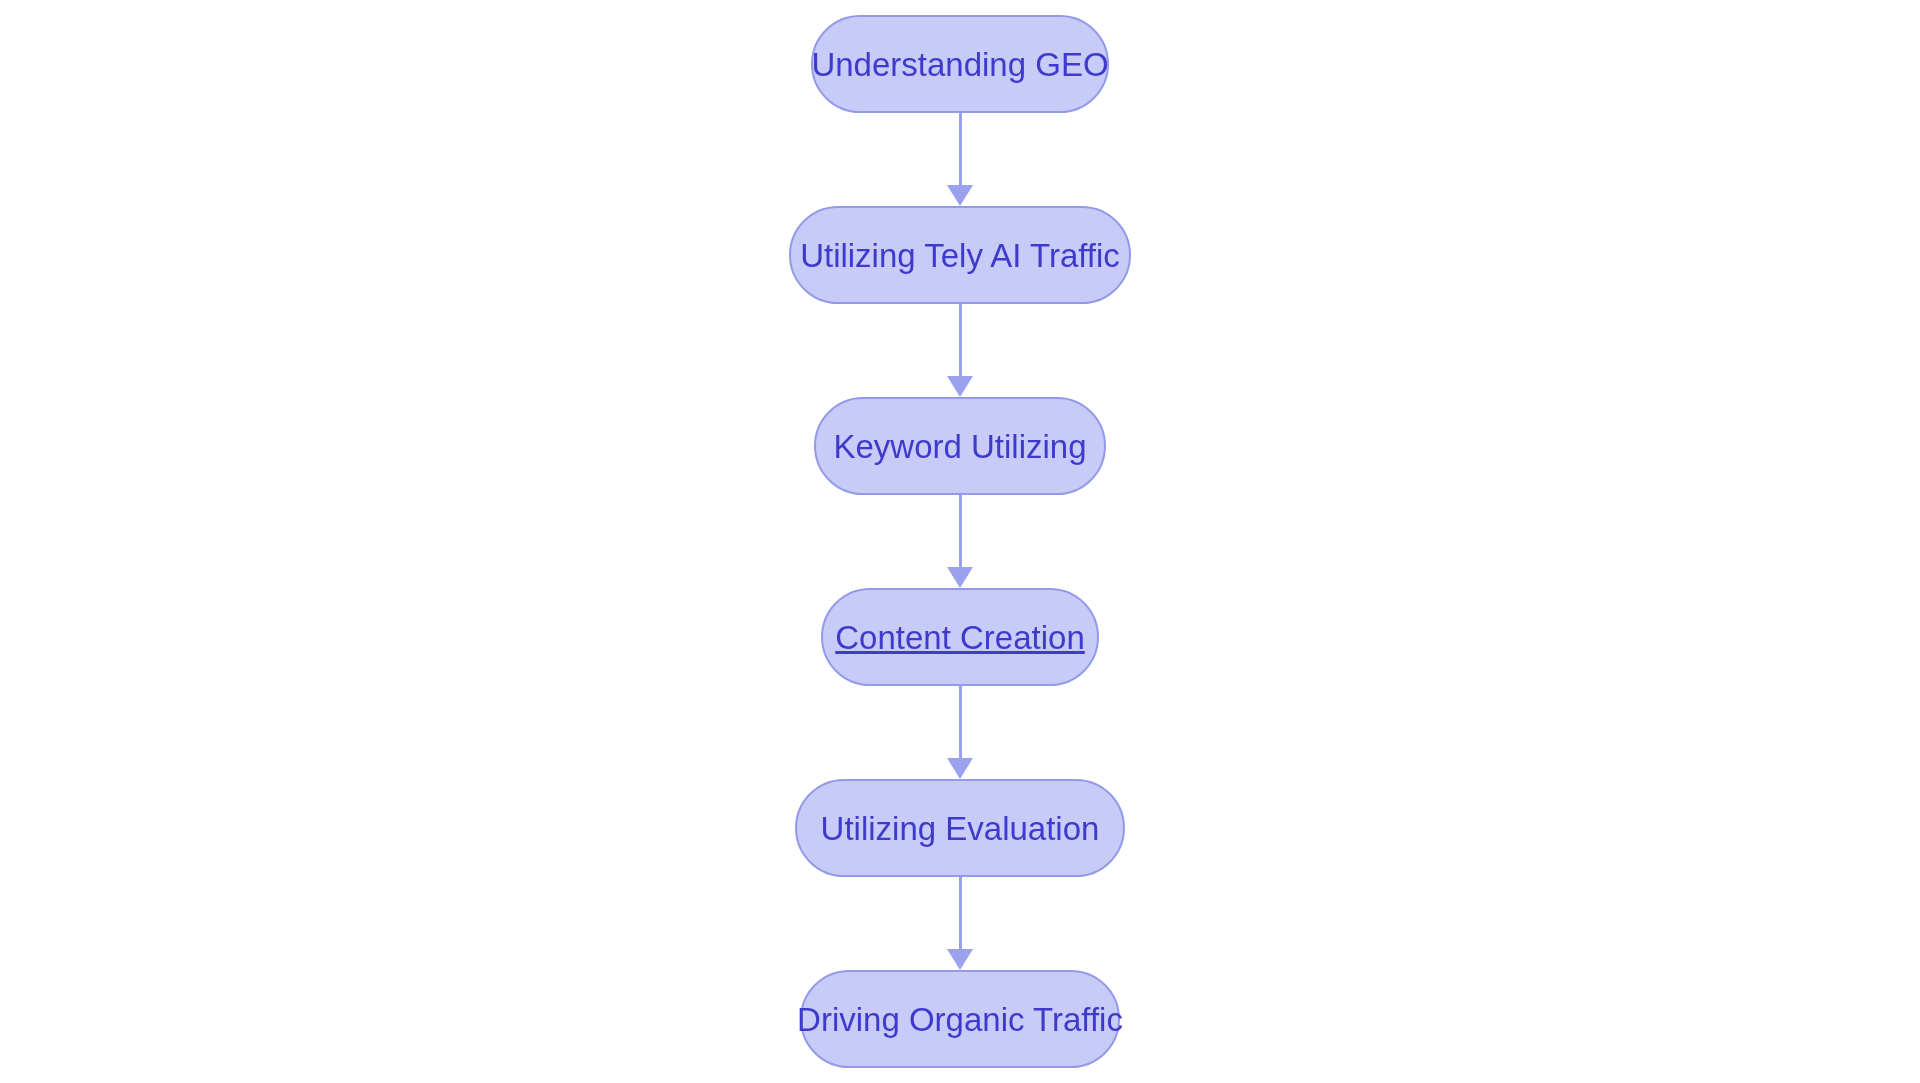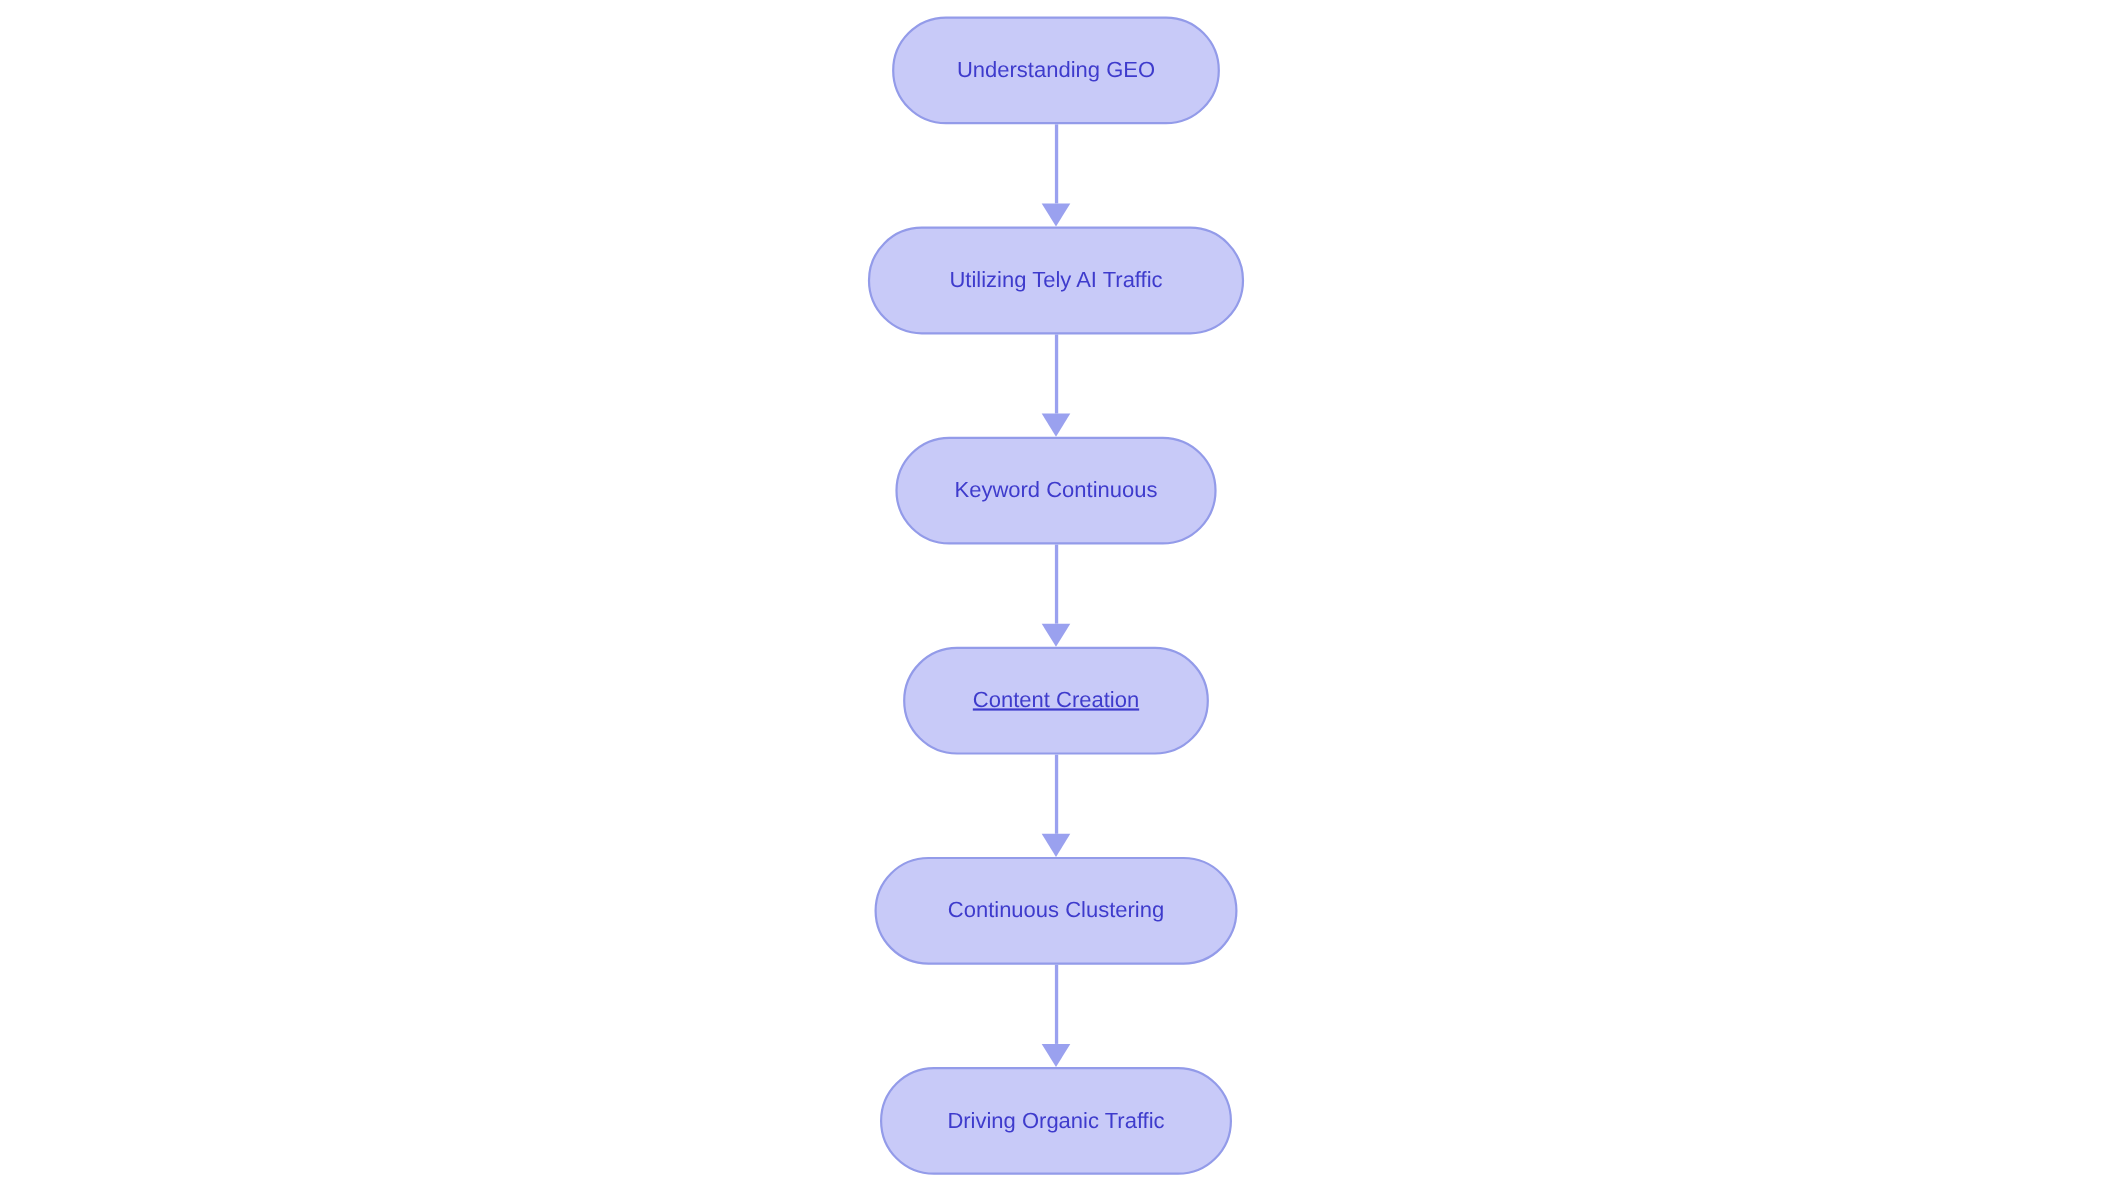--- a/index.html
+++ b/index.html
@@ -31,21 +31,21 @@
     display: flex;
     flex-direction: column;
     align-items: center;
   }
   .node {
     height: 98px;
     border-radius: 49px;
     background: var(--node-fill);
     border: 2px solid var(--node-border);
     color: var(--node-text);
-    font-size: 20px;
+    font-size: 33px;
     line-height: 1;
     display: flex;
     align-items: center;
     justify-content: center;
     white-space: nowrap;
     flex: none;
   }
   
   .node-1 { width: 298px; }
   .node-2 { width: 342px; }
@@ -88,30 +88,30 @@
       <div class="node node-1">Understanding GEO</div>
       <div class="arrow">
         <span class="arrow-line"></span>
         <span class="arrow-head"></span>
       </div>
       <div class="node node-2">Utilizing Tely AI Traffic</div>
       <div class="arrow">
         <span class="arrow-line"></span>
         <span class="arrow-head"></span>
       </div>
-      <div class="node node-3">Keyword Continuous</div>
+      <div class="node node-3">Keyword Utilizing</div>
       <div class="arrow">
         <span class="arrow-line"></span>
         <span class="arrow-head"></span>
       </div>
       <div class="node node-4">Content Creation</div>
       <div class="arrow">
         <span class="arrow-line"></span>
         <span class="arrow-head"></span>
       </div>
-      <div class="node node-5">Continuous Clustering</div>
+      <div class="node node-5">Utilizing Evaluation</div>
       <div class="arrow">
         <span class="arrow-line"></span>
         <span class="arrow-head"></span>
       </div>
       <div class="node node-6">Driving Organic Traffic</div>
     </div>
 </div>
 
 </body></html>

